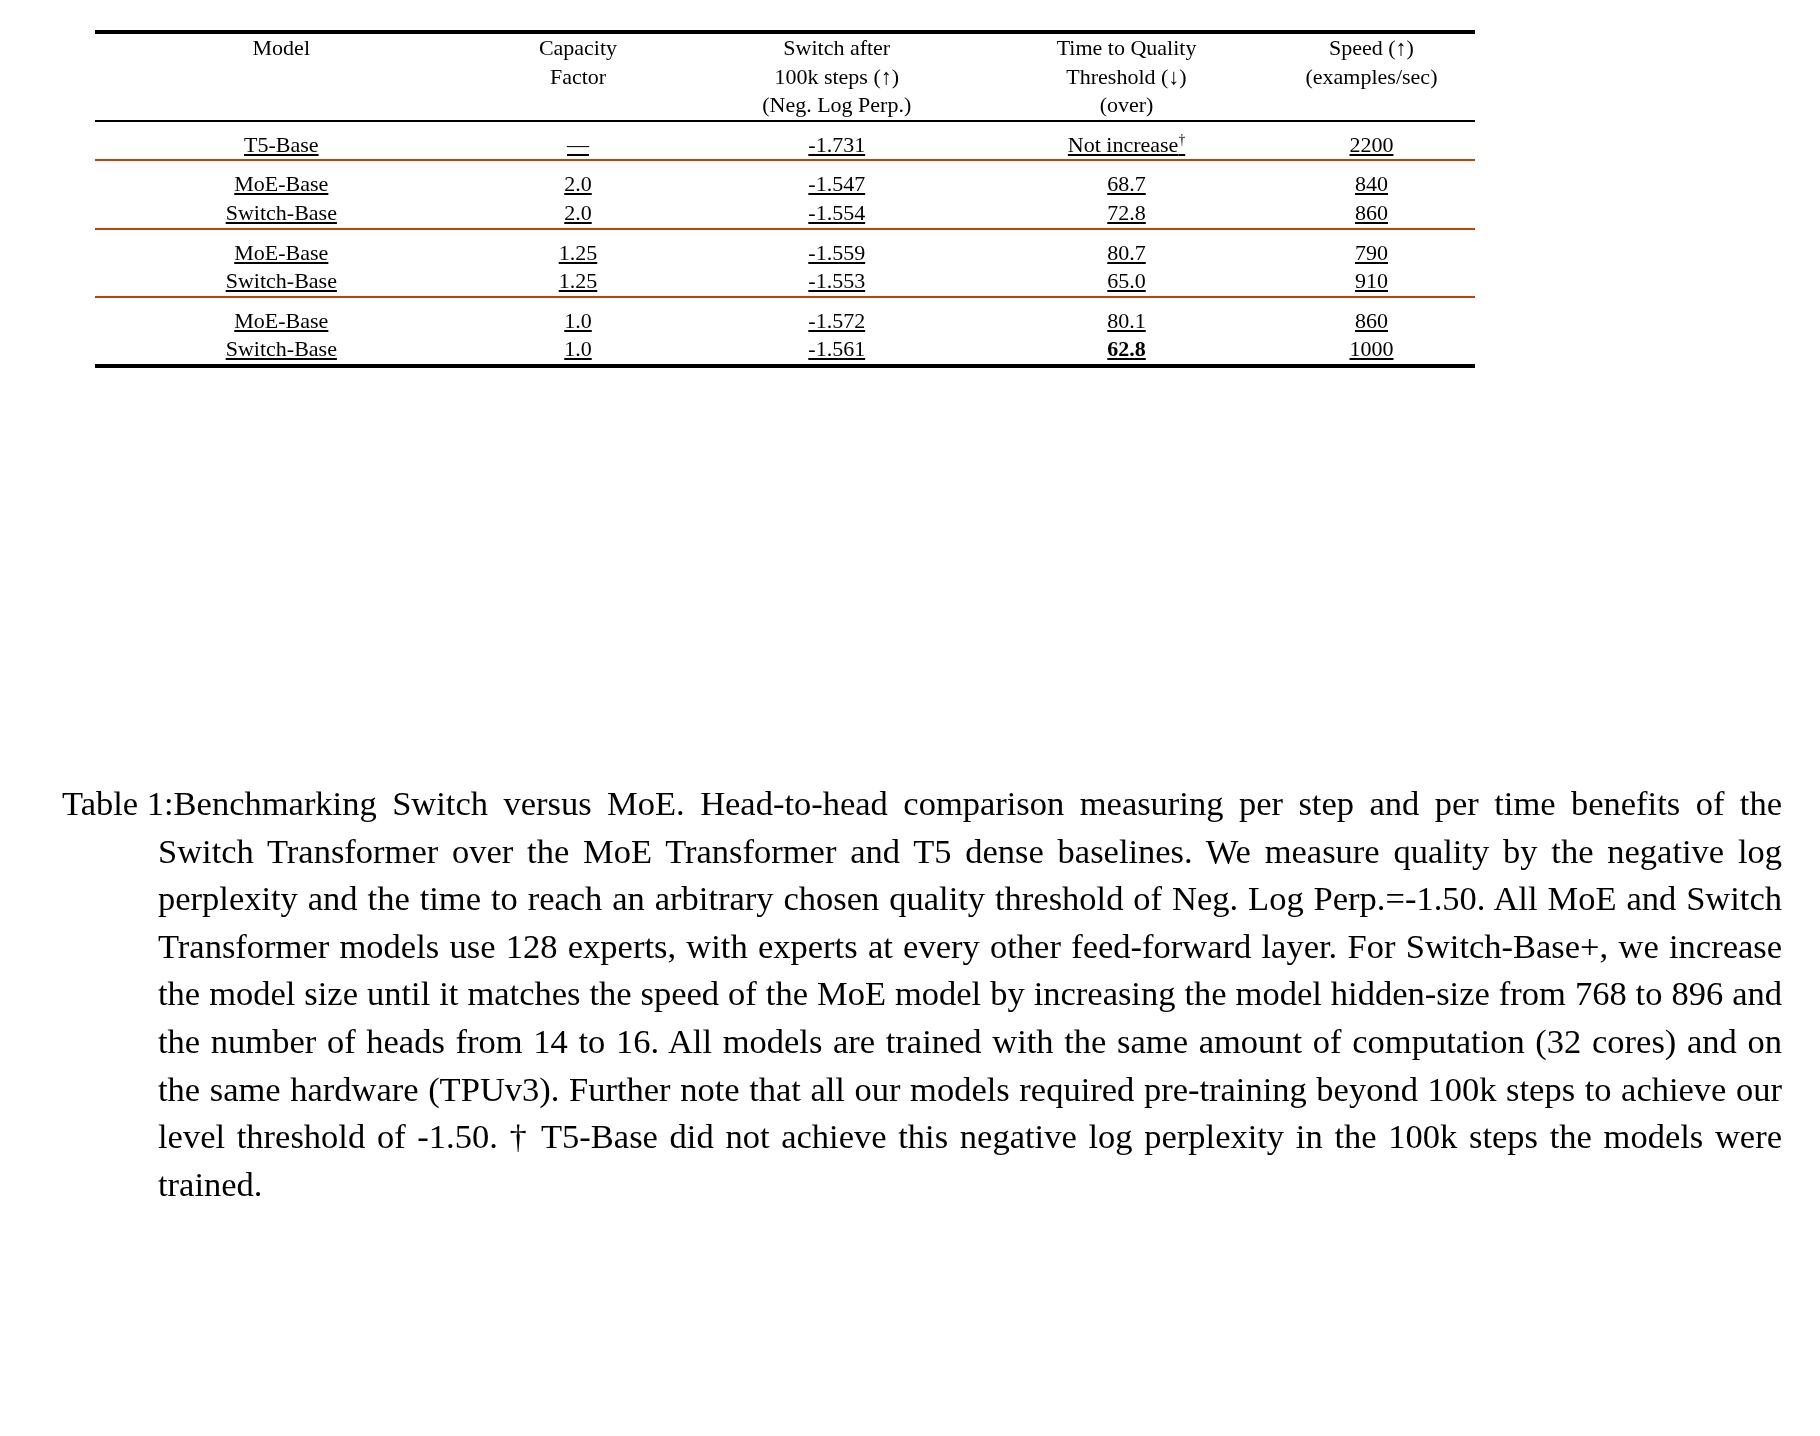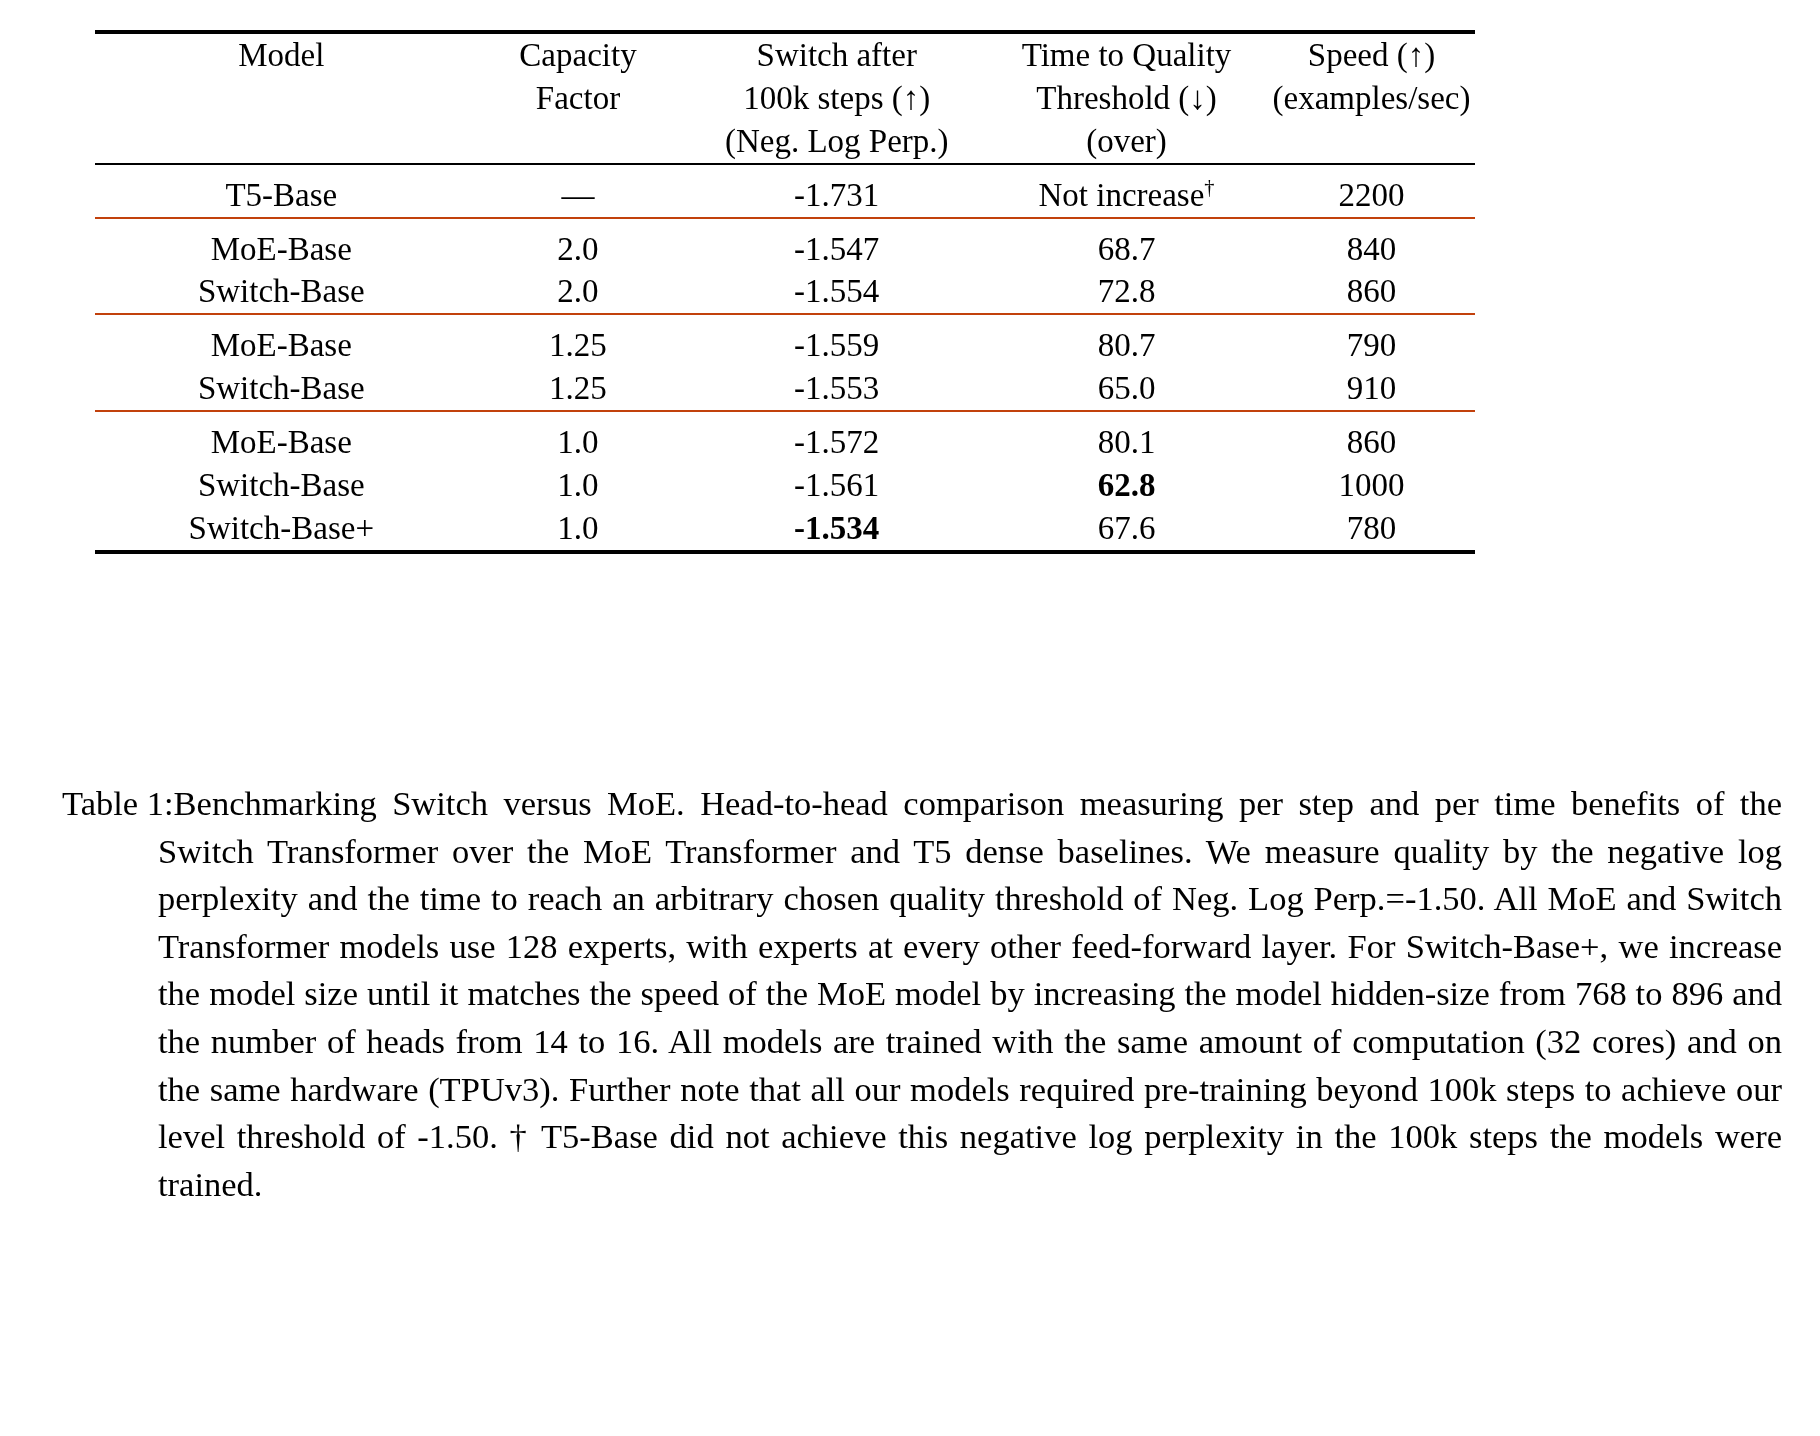--- a/index.html
+++ b/index.html
@@ -27,21 +27,21 @@
     position: absolute;
     left: 95px;
     top: 30px;
     width: 1380px;
   }
 
   table.bench {
     border-collapse: collapse;
     width: 100%;
     table-layout: fixed;
-    font-size: 33px;
+    font-size: 22px;
   }
 
   table.bench col.c-model    { width: 27.0%; }
   table.bench col.c-capacity { width: 16.0%; }
   table.bench col.c-quality  { width: 21.5%; }
   table.bench col.c-time     { width: 20.5%; }
   table.bench col.c-speed    { width: 15.0%; }
 
   table.bench th,
   table.bench td {
@@ -60,20 +60,21 @@
   .hdr-cell .hline { display: block; }
 
   .rule-top   { border-top: 4px solid #000; }
   .rule-mid   { border-top: 2px solid #000; }
   .rule-group { border-top: 2px solid #c2410c; }
   .rule-bot   { border-top: 4px solid #000; }
 
   td.cell {
     padding-top: 7px;
     padding-bottom: 7px;
+    text-decoration: underline;
   }
   tr.grp-first td.cell { padding-top: 9px; }
 
   .b { font-weight: bold; }
 
   sup.dag {
     font-size: 0.62em;
     vertical-align: super;
     line-height: 0;
   }
@@ -182,27 +183,20 @@
             <td class="cell"><span>80.1</span></td>
             <td class="cell"><span>860</span></td>
           </tr>
           <tr>
             <td class="cell"><span>Switch-Base</span></td>
             <td class="cell"><span>1.0</span></td>
             <td class="cell"><span>-1.561</span></td>
             <td class="cell"><span class="b">62.8</span></td>
             <td class="cell"><span>1000</span></td>
           </tr>
-          <tr>
-            <td class="cell"><span>Switch-Base+</span></td>
-            <td class="cell"><span>1.0</span></td>
-            <td class="cell"><span class="b">-1.534</span></td>
-            <td class="cell"><span>67.6</span></td>
-            <td class="cell"><span>780</span></td>
-          </tr>
           <tr class="rule-bot">
             <td colspan="5" style="height: 0px; padding: 0px;"></td>
           </tr>
         </tbody>
     </table>
   </div>
 
   <div class="caption">
     <span class="cap-label">Table 1:</span>
     <span class="cap-body">Benchmarking Switch versus MoE. Head-to-head comparison measuring per step and per time benefits of the Switch Transformer over the MoE Transformer and T5 dense baselines. We measure quality by the negative log perplexity and the time to reach an arbitrary chosen quality threshold of Neg. Log Perp.=-1.50. All MoE and Switch Transformer models use 128 experts, with experts at every other feed-forward layer. For Switch-Base+, we increase the model size until it matches the speed of the MoE model by increasing the model hidden-size from 768 to 896 and the number of heads from 14 to 16. All models are trained with the same amount of computation (32 cores) and on the same hardware (TPUv3). Further note that all our models required pre-training beyond 100k steps to achieve our level threshold of -1.50. † T5-Base did not achieve this negative log perplexity in the 100k steps the models were trained.</span>

